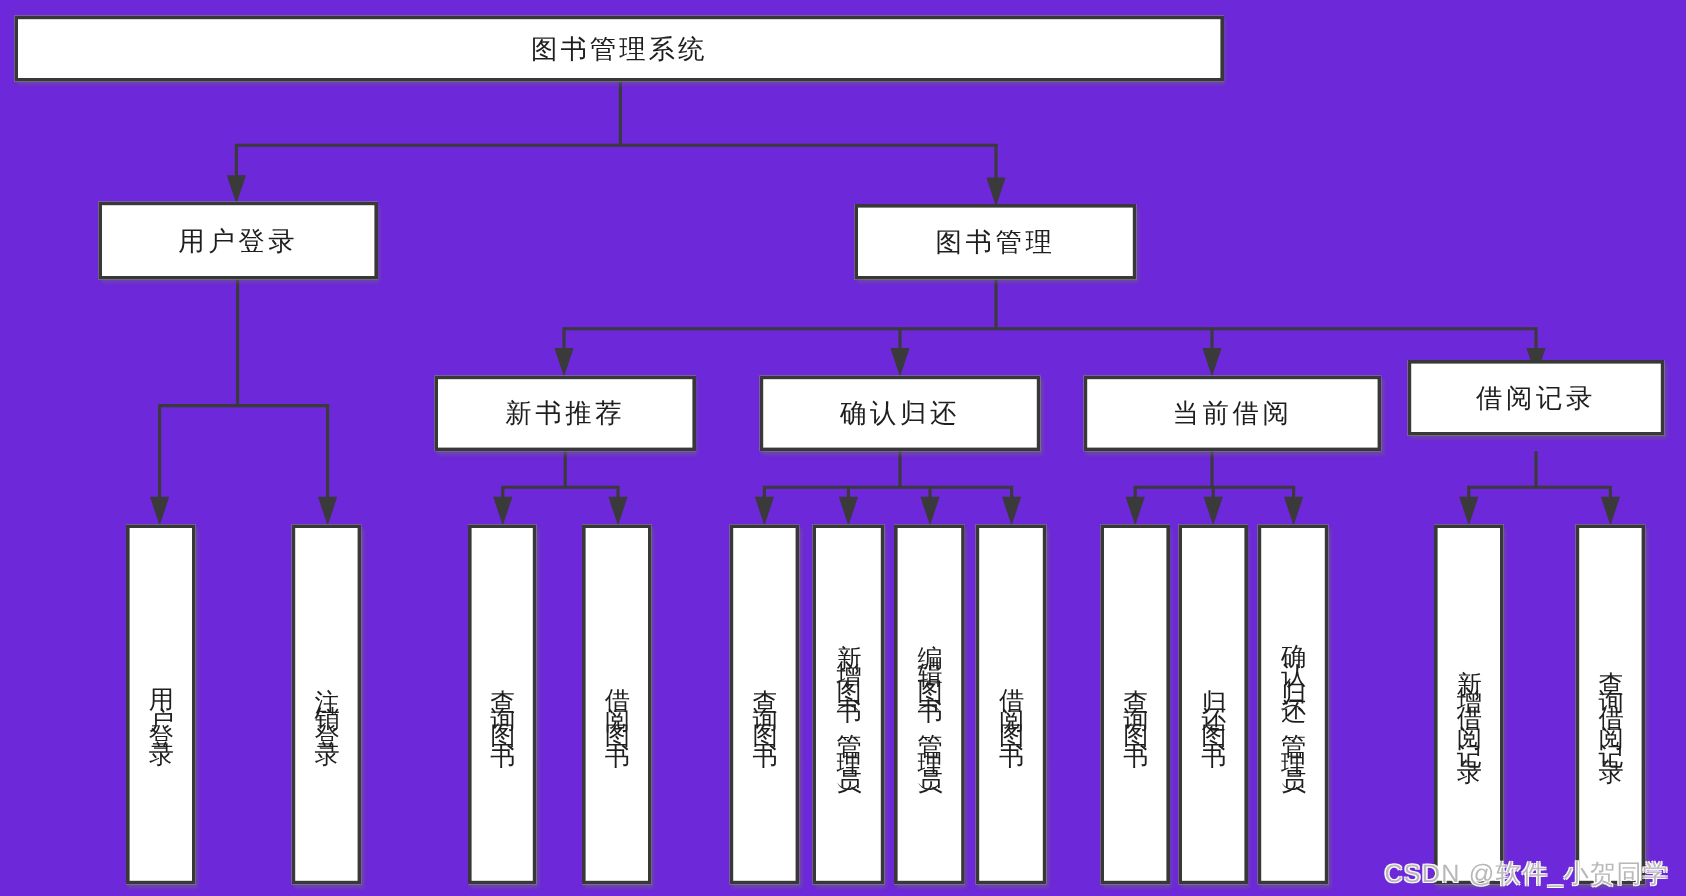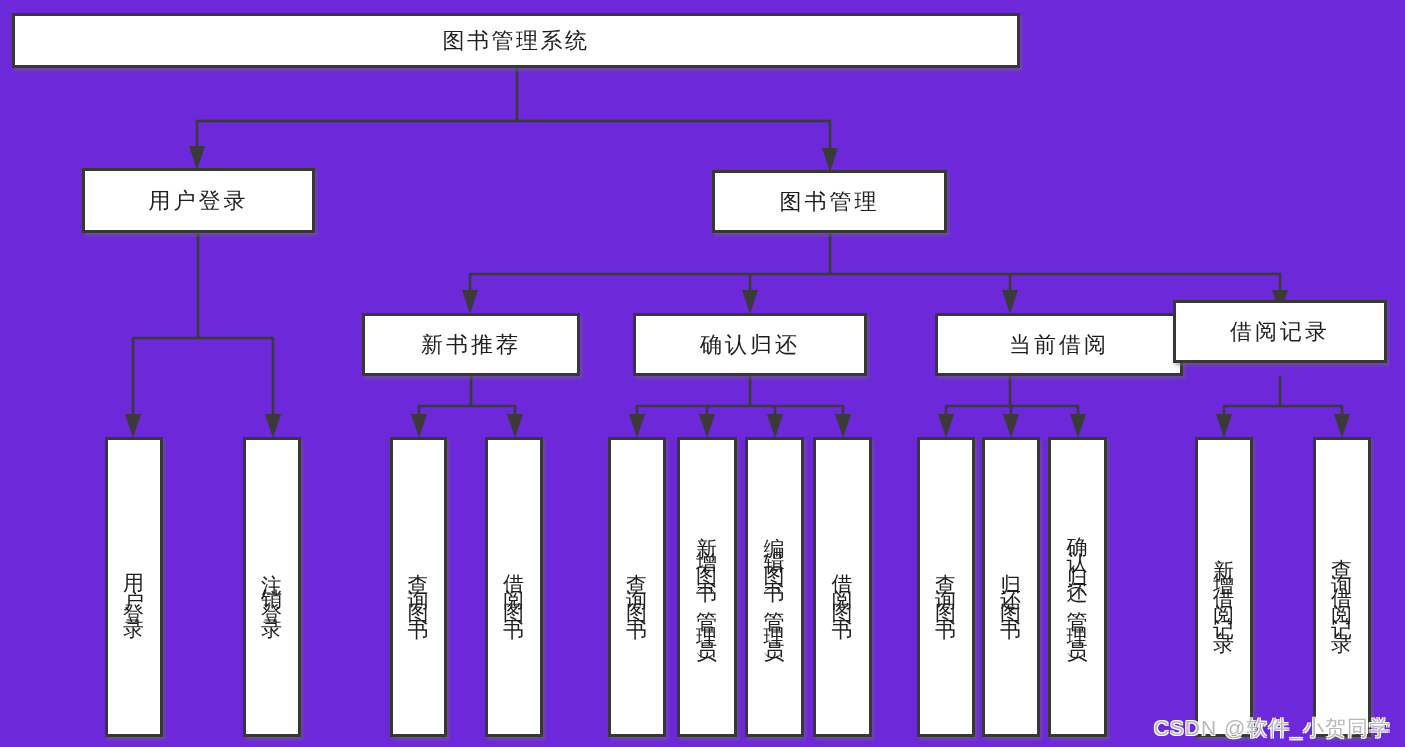--- a/index.html
+++ b/index.html
@@ -109,21 +109,21 @@
   <div class="box" style="left:362px; top:313px; width:218px; height:63px;">
     <span class="hlabel">新书推荐</span>
   </div>
 
   <div class="box" style="left:712px; top:170px; width:235px; height:63px;">
     <span class="hlabel">图书管理</span>
   </div>
   <div class="box" style="left:633px; top:313px; width:234px; height:63px;">
     <span class="hlabel">确认归还</span>
   </div>
-  <div class="box" style="left:903px; top:313px; width:248px; height:63px;margin-left:32px;">
+  <div class="box" style="left:903px; top:313px; width:248px; height:63px;">
     <span class="hlabel">当前借阅</span>
   </div>
   <div class="box" style="left:1173px; top:300px; width:214px; height:63px;">
     <span class="hlabel">借阅记录</span>
   </div>
 
   <div class="box" style="left:105px; top:437px; width:58px; height:300px;">
     <span class="vlabel">用户登录</span>
   </div>
   <div class="box" style="left:243px; top:437px; width:58px; height:300px;">

